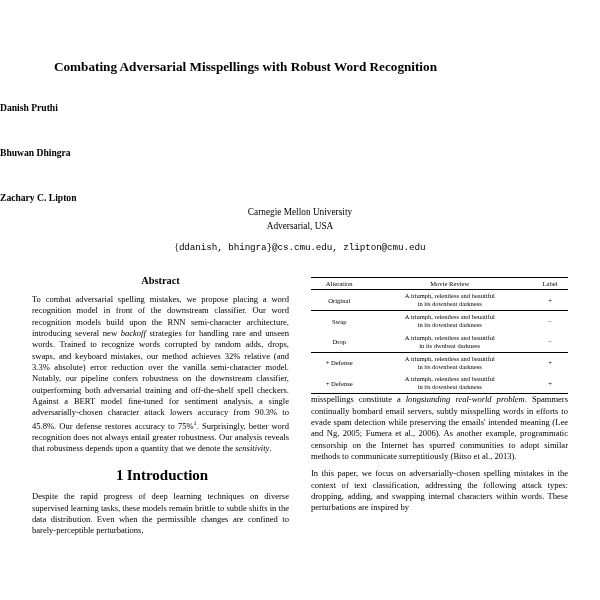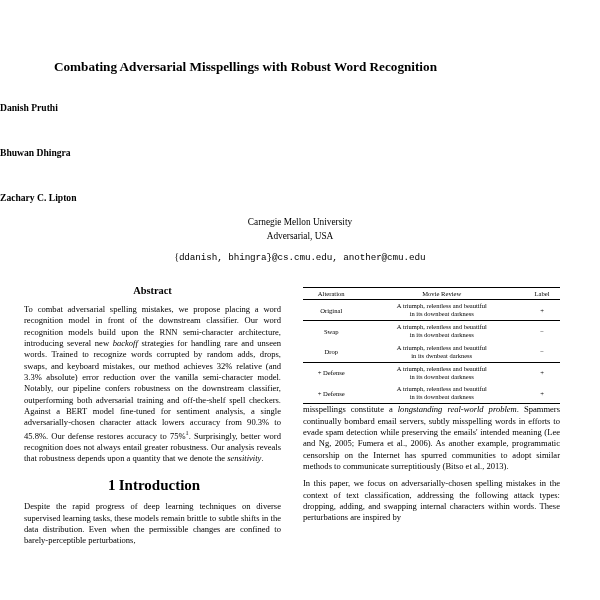--- a/index.html
+++ b/index.html
@@ -33,36 +33,36 @@
     justify-content: center;
     gap: 34px;
     margin-top: 27px;
     font-size: 9.6px;
     font-weight: bold;
     flex-direction: column;
   }
   .affil {
     text-align: center;
     font-size: 9.3px;
-    margin-top: 13px;
+    margin-top: 3px;
     line-height: 1.45;
   }
   .emails {
     text-align: center;
     font-size: 9.3px;
     margin-top: 9px;
     font-family: "Liberation Mono", monospace;
     letter-spacing: -0.1px;
   }
   .emails .brace {
     font-family: "Liberation Serif", serif;
   }
   .columns {
     display: flex;
-    margin: 22px 32px 0 24px;
+    margin: 22px 32px 0 32px;
     gap: 22px;
   }
   .col {
     width: 257px;
   }
   .sec-head {
     text-align: center;
     font-size: 10.4px;
     font-weight: bold;
     margin-bottom: 8px;
@@ -132,21 +132,21 @@
     <span>Bhuwan Dhingra</span>
     <span>Zachary C. Lipton</span>
   </div>
 
   <div class="affil">
     <div>Carnegie Mellon University</div>
     <div>Adversarial, USA</div>
   </div>
 
   <div class="emails">
-    <span class="brace">{</span><span>ddanish, bhingra</span><span>}@cs.cmu.edu, another@cmu.edu</span>
+    <span class="brace">{</span><span>ddanish, bhingra</span><span>}@cs.cmu.edu, zlipton@cmu.edu</span>
   </div>
 
   <div class="columns">
 
     <div class="col">
       <div class="sec-head">Abstract</div>
       <p class="body"><span>To combat adversarial spelling mistakes, we propose placing a word recognition model in front of the downstream classifier. Our word recognition models build upon the RNN semi-character architecture, introducing several new </span><span class="it">backoff</span><span> strategies for handling rare and unseen words. Trained to recognize words corrupted by random adds, drops, swaps, and keyboard mistakes, our method achieves 32% relative (and 3.3% absolute) error reduction over the vanilla semi-character model. Notably, our pipeline confers robustness on the downstream classifier, outperforming both adversarial training and off-the-shelf spell checkers. Against a BERT model fine-tuned for sentiment analysis, a single adversarially-chosen character attack lowers accuracy from 90.3% to 45.8%. Our defense restores accuracy to 75%</span><span class="sup">1</span><span>. Surprisingly, better word recognition does not always entail greater robustness. Our analysis reveals that robustness depends upon a quantity that we denote the </span><span class="it">sensitivity</span><span>.</span></p>
 
       <div class="sec-head-left"><span class="num">1</span><span>Introduction</span></div>
       <p class="body">Despite the rapid progress of deep learning techniques on diverse supervised learning tasks, these models remain brittle to subtle shifts in the data distribution. Even when the permissible changes are confined to barely-perceptible perturbations,</p>

